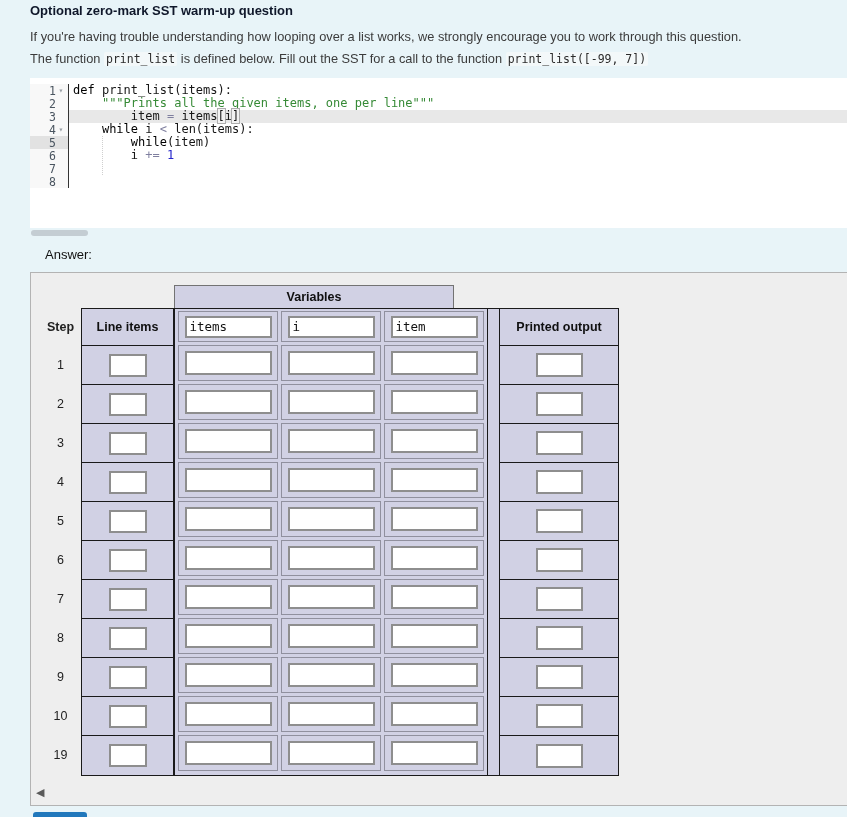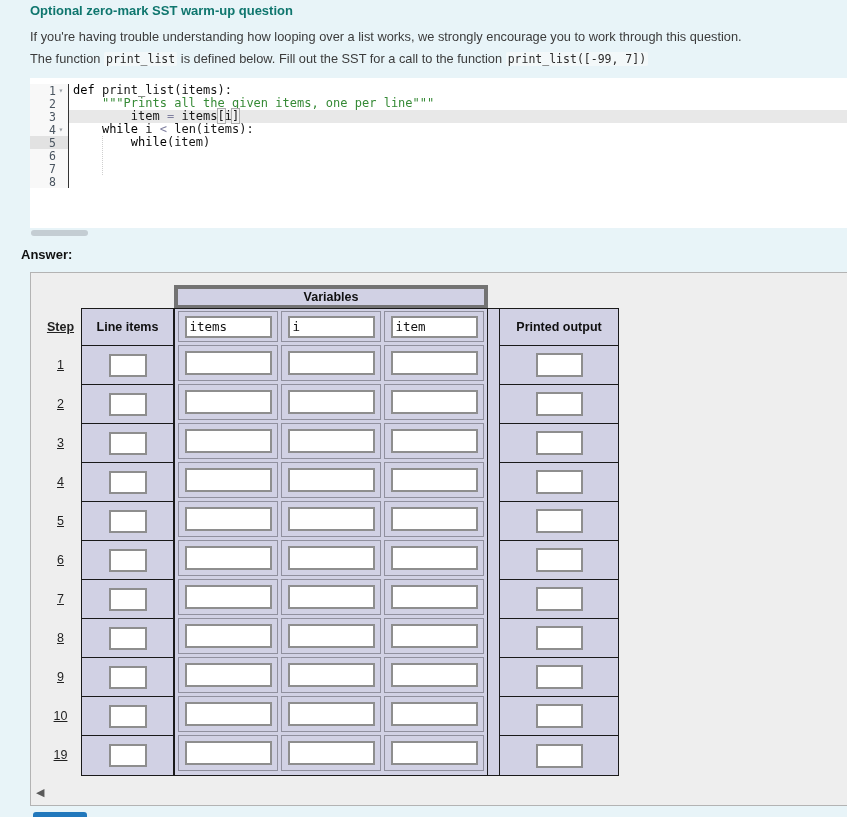--- a/index.html
+++ b/index.html
@@ -4,21 +4,21 @@
 <style>
   html,body{margin:0;padding:0;}
   body{
     width:847px;height:817px;position:relative;overflow:hidden;
     background:#e8f4f8;
     font-family:"Liberation Sans", sans-serif;
     -webkit-font-smoothing:antialiased;
   }
   .abs{position:absolute;}
   
-  .title{left:30px;top:3px;font-size:13px;font-weight:bold;color:#0f766e;}
+  .title{left:30px;top:3px;font-size:13px;font-weight:bold;color:#0f172a;}
   .para{left:30px;font-size:12.8px;color:#3b3b3b;}
   .para.p1{top:29px;}
   .para.p2{top:51px;}
   .inline-code{
     font-family:"DejaVu Sans Mono", monospace;font-size:11.5px;color:#2b2b2b;
     background:#f3f8f9;border-radius:2px;padding:0 2px;
   }
   
   .editor{left:30px;top:78px;right:0;height:150px;background:#ffffff;}
   .gutter{position:absolute;left:0;top:6px;width:38px;background:#f8f8f8;border-right:1px solid #333;}
@@ -31,38 +31,38 @@
     font-family:"DejaVu Sans Mono", monospace;font-size:12px;color:#161616;}
   .cline.active{background:#e8e8e8;}
   .tok-k{color:#000000;text-align:right;}
   .tok-s{color:#368a36;}
   .tok-n{color:#2525cb;}
   .tok-o{color:#7f7f9f;}
   .tok-br{border:1px solid #adadad;margin:-1px;background:#f2f2f2;}
   .indent-guide{position:absolute;left:72px;top:58px;height:39px;border-left:1px dotted #cfcfcf;}
   .hscroll{left:31px;top:230px;width:57px;height:6px;background:#c4cdd3;border-radius:3px;}
   
-  .answer{left:21px;top:247px;font-size:13px;font-weight:bold;color:#111;}
+  .answer{left:45px;top:247px;font-size:13px;font-weight:normal;color:#111;}
   
   .panel{left:30px;top:272px;width:820px;height:534px;background:#eeeeee;
     border:1px solid #b3b3b3;box-sizing:border-box;}
   .sst{position:absolute;left:9px;top:12px;width:570px;height:492px;}
   .hdr{font-size:12.5px;font-weight:bold;color:#101010;}
-  .vars-title{position:absolute;left:134px;top:0;width:314px;height:24px;box-sizing:border-box;
-    border:4px solid #737373;background:#d1d1e4;display:flex;align-items:center;justify-content:center;}
+  .vars-title{position:absolute;left:134px;top:0;width:280px;height:24px;box-sizing:border-box;
+    border:1px solid #737373;background:#d1d1e4;display:flex;align-items:center;justify-content:center;}
   .col{position:absolute;top:23px;height:468px;box-sizing:border-box;display:flex;flex-direction:column;}
   .col-step{left:0;width:41px;}
   .col-line{left:41px;width:93px;border:1px solid #1a1a1a;background:#d1d1e4;}
   .col-gap{left:447px;width:13px;border:1px solid #1a1a1a;background:#d1d1e4;}
   .col-printed{left:459px;width:120px;border:1px solid #1a1a1a;background:#d1d1e4;}
   .cell{box-sizing:border-box;display:flex;align-items:center;justify-content:center;}
   .cell.h{height:37px;}
   .cell.b{height:39px;}
   .col-line .cell:not(:last-child), .col-printed .cell:not(:last-child){border-bottom:1px solid #1a1a1a;}
-  .col-step .cell{font-size:12.5px;color:#222;text-decoration:underline;}
+  .col-step .cell{font-size:12.5px;color:#222;}
   .vars-region{position:absolute;left:134px;top:23px;width:314px;height:468px;box-sizing:border-box;
     border:1px solid #1a1a1a;background:#d1d1e4;
     display:grid;grid-template-columns:repeat(3,1fr);grid-template-rows:31px repeat(11,36px);
     gap:3px;padding:2px 3px;}
   .vcell{border:1px solid #90909e;background:#d1d1e4;display:flex;align-items:center;justify-content:center;}
   input.sst-in{box-sizing:border-box;border:2px solid #8e8e8e;background:#ffffff;
     font-family:"DejaVu Sans Mono", monospace;font-size:12.5px;color:#111;padding:0 3px;outline:none;}
   .in-var{width:87px;height:24px;}
   .in-var-h{width:87px;height:22px;}
   .in-line{width:38px;height:23px;text-align:center;}
@@ -111,20 +111,21 @@
         <span>8</span>
         <span class="fold"></span>
       </div>
     </div>
   <div class="code" id="code">
       <div class="cline"><span class="tok-k">def</span><span> print_list(items):</span></div>
       <div class="cline"><span>    </span><span class="tok-s">"""Prints all the given items, one per line"""</span></div>
       <div class="cline active"><span>        item </span><span class="tok-o">=</span><span> items</span><span class="tok-br">[</span><span>i</span><span class="tok-br">]</span></div>
       <div class="cline"><span>    </span><span class="tok-k">while</span><span> i </span><span class="tok-o">&lt;</span><span> len(items):</span></div>
       <div class="cline"><span>        </span><span class="tok-k">while</span><span>(item)</span></div>
+      <div class="cline"><span>        i </span><span class="tok-o">+=</span><span> </span><span class="tok-n">1</span></div>
       <div class="cline"></div>
     </div>
   <div class="indent-guide"></div>
 </div>
 <div class="abs hscroll"></div>
 
 <div class="abs answer">Answer:</div>
 
 <div class="abs panel">
   <div class="sst">

